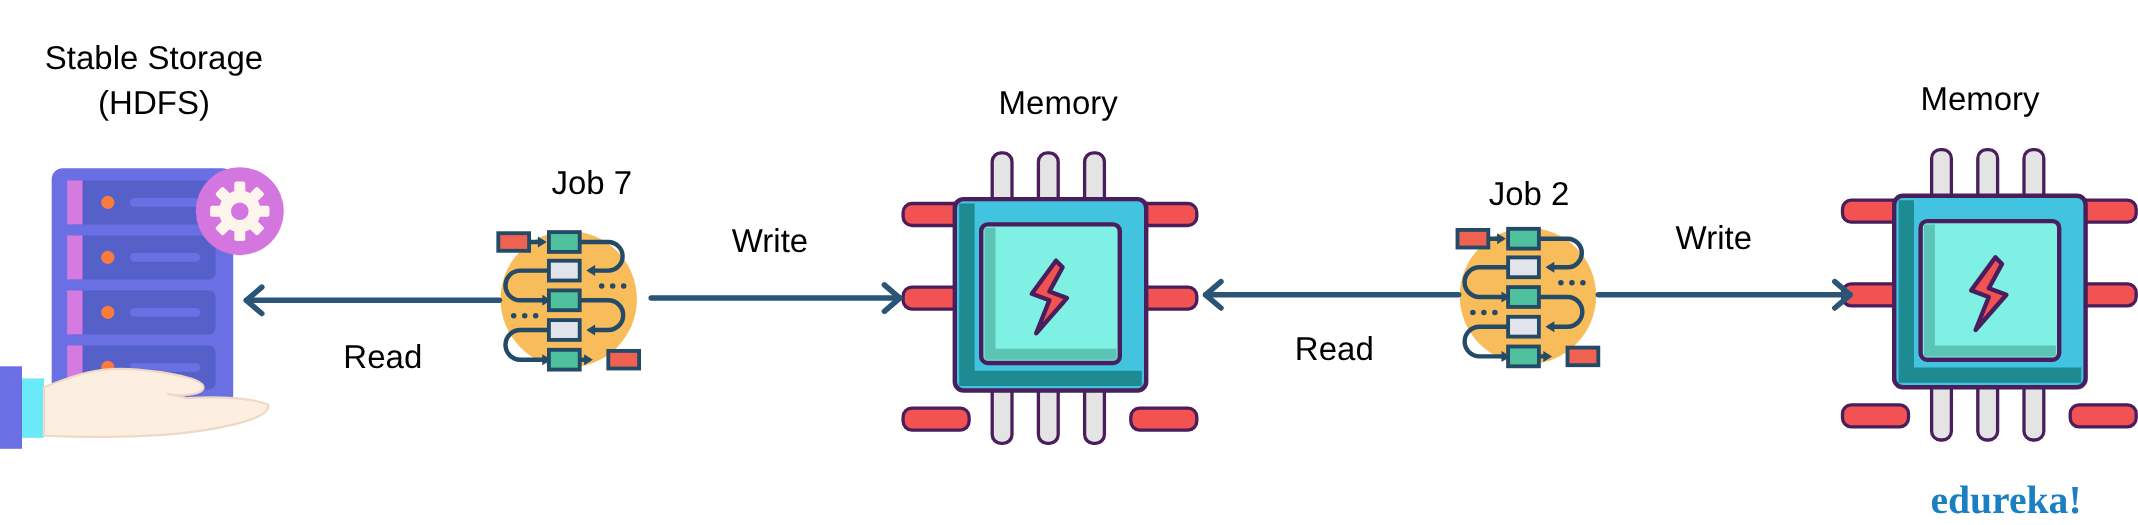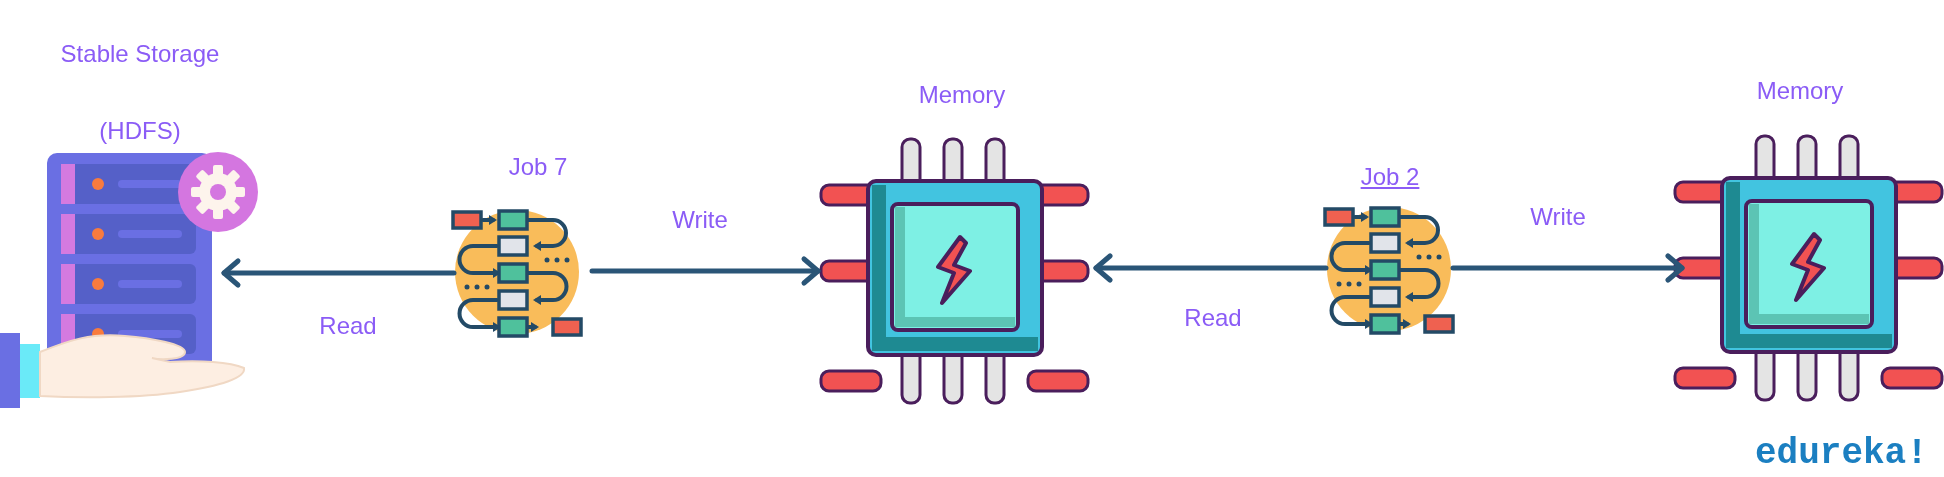--- a/index.html
+++ b/index.html
@@ -1,31 +1,31 @@
 <!DOCTYPE html>
 <html><head>
 <meta charset="utf-8">
 <style>
   html, body { margin:0; padding:0; background:#ffffff; }
   body { width:1944px; height:477px; position:relative; overflow:hidden;
          font-family:"Liberation Sans", "DejaVu Sans", sans-serif; }
-  .lbl { position:absolute; color:#8b5cf6; font-size:24px; line-height:34px;
+  .lbl { position:absolute; color:#000000; font-size:30px; line-height:34px;
          text-align:center; white-space:nowrap; transform:translateX(-50%); }
   svg.canvas { position:absolute; left:0; top:0; }
-  .logo { position:absolute; left:1755px; top:434px; font-family:Liberation Mono, monospace;
+  .logo { position:absolute; left:1755px; top:434px; font-family:Liberation Serif, serif;
           font-weight:bold; font-size:36px; color:#1b7fc1; letter-spacing:0px; line-height:40px; }
 </style>
 </head>
 <body>
 
 <div class="lbl" style="left:140px; top:37px;">Stable Storage</div>
-<div class="lbl" style="left:140px; top:78px;margin-top:36px;">(HDFS)</div>
+<div class="lbl" style="left:140px; top:78px;">(HDFS)</div>
 <div class="lbl" style="left:538px; top:150px;">Job 7</div>
 <div class="lbl" style="left:962px; top:78px;">Memory</div>
-<div class="lbl" style="left:1390px; top:160px;text-decoration:underline;">Job 2</div>
+<div class="lbl" style="left:1390px; top:160px;">Job 2</div>
 <div class="lbl" style="left:1800px; top:74px;">Memory</div>
 <div class="lbl" style="left:348px; top:309px;">Read</div>
 <div class="lbl" style="left:700px; top:203px;">Write</div>
 <div class="lbl" style="left:1213px; top:301px;">Read</div>
 <div class="lbl" style="left:1558px; top:200px;">Write</div>
 
 <svg class="canvas" width="1944" height="477" viewBox="0 0 1944 477">
   <defs>
     <g id="chip">
 

